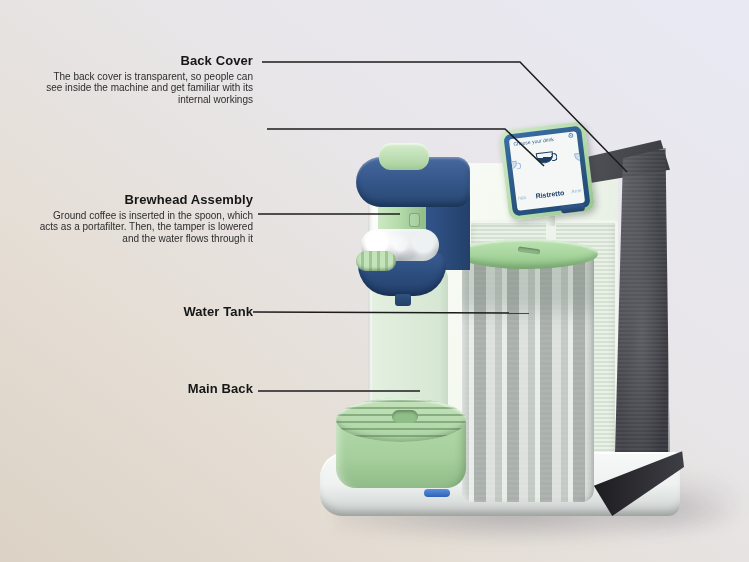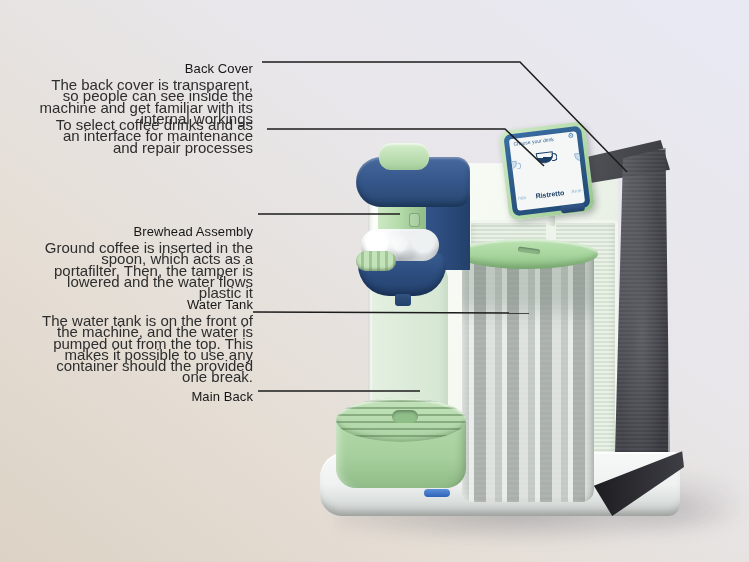--- a/index.html
+++ b/index.html
@@ -8,22 +8,22 @@
 
   .canvas {
     position: relative;
     width: 749px; height: 562px;
     overflow: hidden;
     background: linear-gradient(to top right, #dcd2c5 0%, #e5ded5 30%, #e8e6e9 62%, #e9e9f4 100%);
   }
 
   
   .ann { position:absolute; right:496px; width:218px; text-align:right; }
-  .ann h2 { margin:8px 0 3px 0; font-size:13px; font-weight:400; color:#161616; letter-spacing:.1px; }
-  .ann p  { margin:0; font-size:15px; line-height:11.3px; color:#2d2d2d; }
+  .ann h2 { margin:0 0 3px 0; font-size:13px; font-weight:700; color:#161616; letter-spacing:.1px; }
+  .ann p  { margin:0; font-size:10px; line-height:11.3px; color:#2d2d2d; }
 
   .leaders { position:absolute; left:0; top:0; width:749px; height:562px; pointer-events:none; z-index:40; }
   .leaders polyline, .leaders line { stroke:#1c1c1c; stroke-width:1.5; fill:none; }
 
   
   .machine { position:absolute; left:0; top:0; width:749px; height:562px; }
   .machine div { position:absolute; }
 
   .m-shadow { left:336px; top:488px; width:400px; height:56px;
     background: radial-gradient(ellipse at 45% 45%, rgba(70,70,85,.30) 0%, rgba(70,70,85,.12) 45%, transparent 72%);
@@ -219,28 +219,26 @@
     <line x1="253" y1="312" x2="529" y2="313"></line>
     <line x1="258" y1="391" x2="420" y2="391"></line>
   </svg>
 
   <div class="ann-layer">
     <div class="ann" style="top:53px">
       <h2>Back Cover</h2>
       <p>The back cover is transparent, so people can see inside the machine and get familiar with its internal workings</p>
     </div>
     <div class="ann" style="top:119px">
-      <p>To select coffee drinks and as an interface for maintenance and repair processes</p>
-    </div>
-    <div class="ann" style="top:216px">
+    </div>
+    <div class="ann" style="top:192px">
       <h2>Brewhead Assembly</h2>
-      <p>Ground coffee is inserted in the spoon, which acts as a portafilter. Then, the tamper is lowered and the water flows plastic it</p>
-    </div>
-    <div class="ann" style="top:289px">
+      <p>Ground coffee is inserted in the spoon, which acts as a portafilter. Then, the tamper is lowered and the water flows through it</p>
+    </div>
+    <div class="ann" style="top:304px">
       <h2>Water Tank</h2>
-      <p>The water tank is on the front of the machine, and the water is pumped out from the top. This makes it possible to use any container should the provided one break.</p>
     </div>
     <div class="ann" style="top:381px">
       <h2>Main Back</h2>
     </div>
   </div>
 
 </div>
 
 </body></html>

